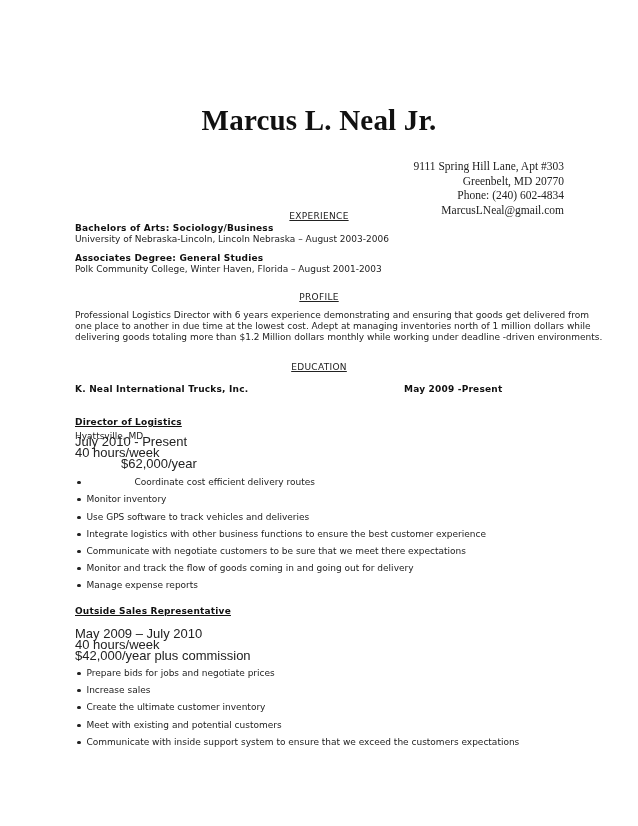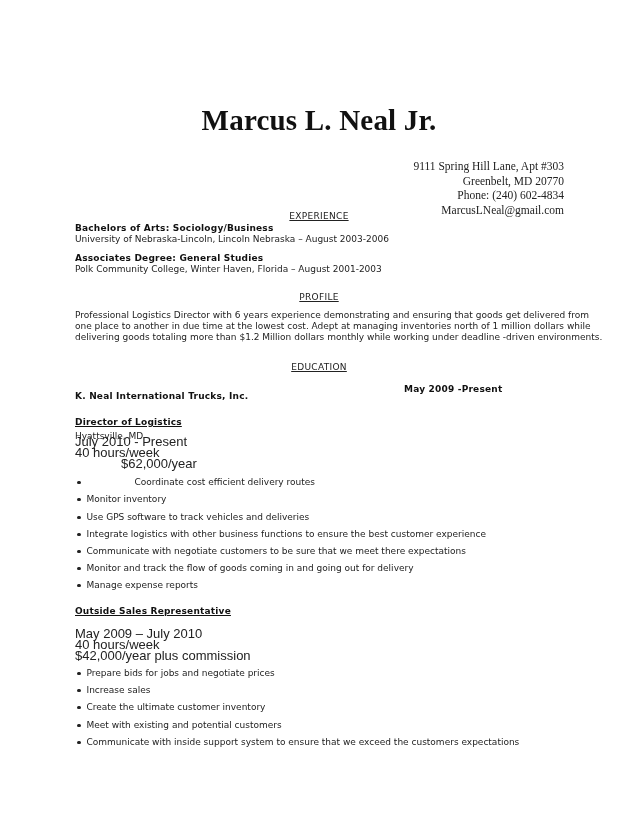--- a/index.html
+++ b/index.html
@@ -115,21 +115,21 @@
   <div class="t" style="top:264px;">Polk Community College, Winter Haven, Florida – August 2001-2003</div>
 
   <div class="section-head" style="top:292px;">PROFILE</div>
 
   <div class="t" style="top:310px;">Professional Logistics Director with 6 years experience demonstrating and ensuring that goods get delivered from</div>
   <div class="t" style="top:321px;">one place to another in due time at the lowest cost. Adept at managing inventories north of 1 million dollars while</div>
   <div class="t" style="top:332px;">delivering goods totaling more than $1.2 Million dollars monthly while working under deadline -driven environments.</div>
 
   <div class="section-head" style="top:362px;">EDUCATION</div>
 
-  <div class="t b" style="top:384px;margin-top:7px;">K. Neal International Trucks, Inc.</div>
+  <div class="t b" style="top:384px;">K. Neal International Trucks, Inc.</div>
   <div class="t b" style="top:384px; left:404px;">May 2009 -Present</div>
   <div class="t" style="top:395px;margin-top:36px;">Hyattsville, MD</div>
 
   <div class="t b u" style="top:417px;">Director of Logistics</div>
   <div class="t plain" style="top:436px;">July 2010 - Present</div>
   <div class="t plain" style="top:447px;">40 hours/week</div>
   <div class="t plain" style="top:458px;padding-left:46px;">$62,000/year</div>
 
   <div class="bullet" style="top:477px;gap:48px;">
       <span class="dot"></span>

